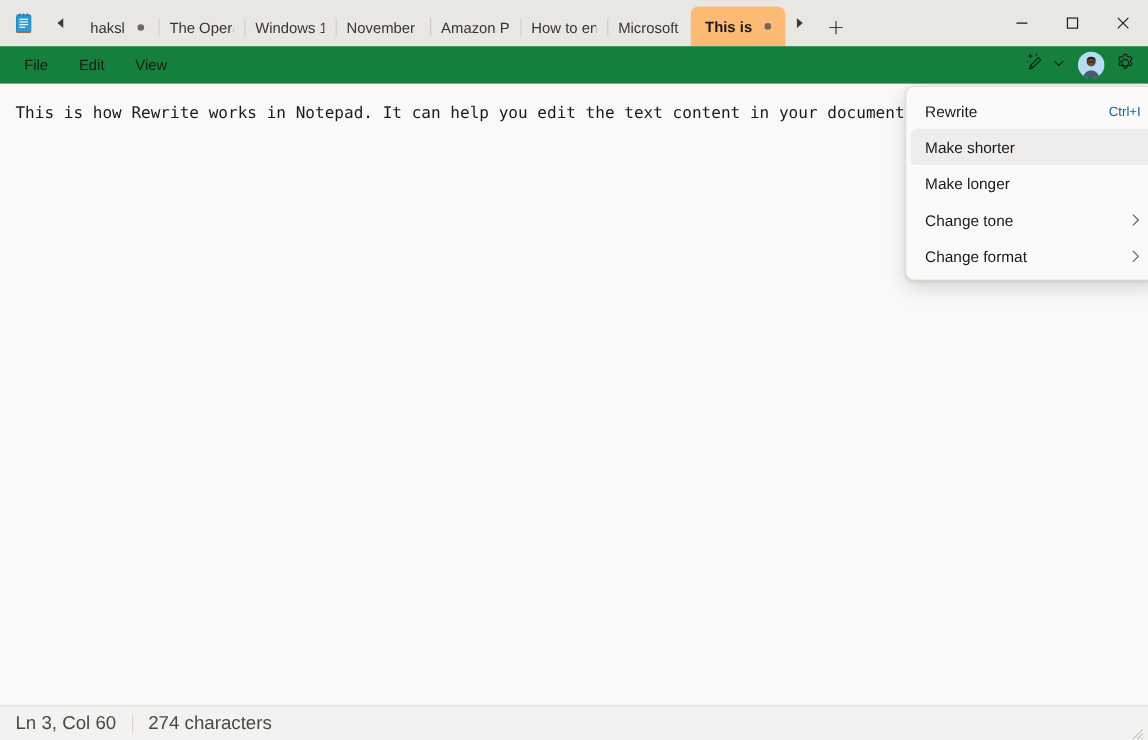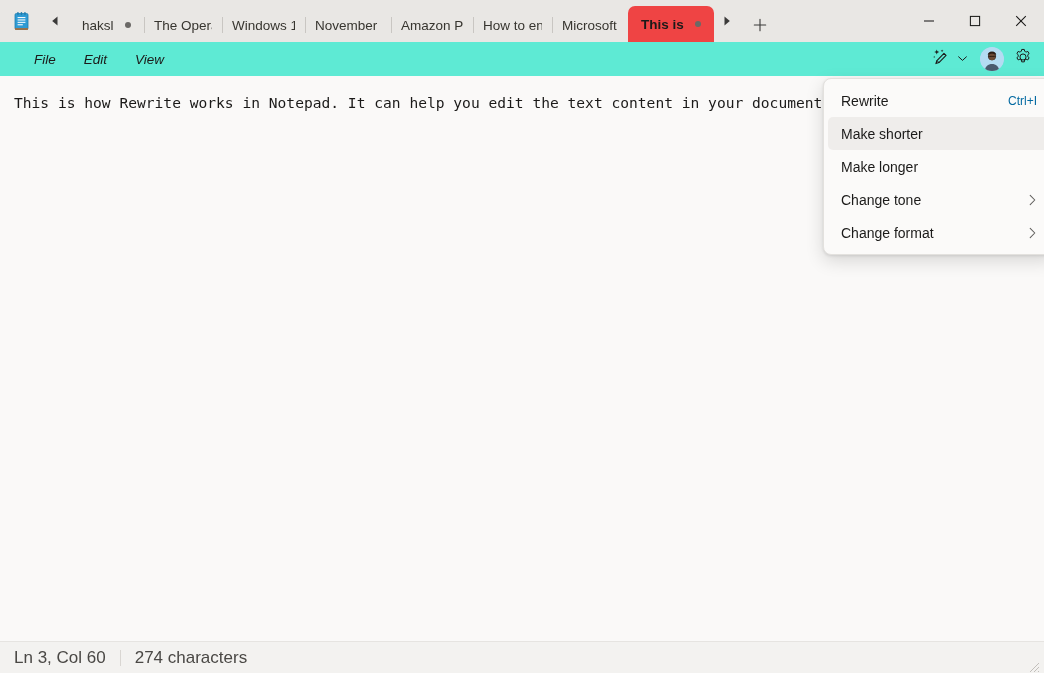--- a/index.html
+++ b/index.html
@@ -90,21 +90,21 @@
     bottom: 9px;
     width: 1px;
     background: #c9c6c2;
   }
   .tab.first-partial {
     padding-left: 14px;
     padding-right: 6px;
     color: #37352f;
   }
   .tab.active {
-    background: #ef4444;
+    background: #fdba74;
     height: 36px;
     font-weight: 600;
     color: #1b1a19;
     padding: 0 13px;
   }
   .tab.active::before { display: none; }
 
   .mod-dot {
     width: 6px; height: 6px;
     border-radius: 50%;
@@ -130,27 +130,26 @@
   .wc {
     width: 46px; height: 42px;
     display: flex; align-items: center; justify-content: center;
     color: #1b1a19;
   }
 
   
   .menubar {
     height: 34px;
     flex: 0 0 34px;
-    background: #5eead4;
-    display: flex;
-    align-items: center;
-    padding-left: 20px;
+    background: #15803d;
+    display: flex;
+    align-items: center;
+    padding-left: 8px;
     position: relative;
     z-index: 5;
-    font-style: italic;
   }
   .menuitem {
     font-size: 13.5px;
     color: #1b1a19;
     padding: 5px 14px;
     border-radius: 4px;
     white-space: nowrap;
   }
 
   .toolbar-right {

